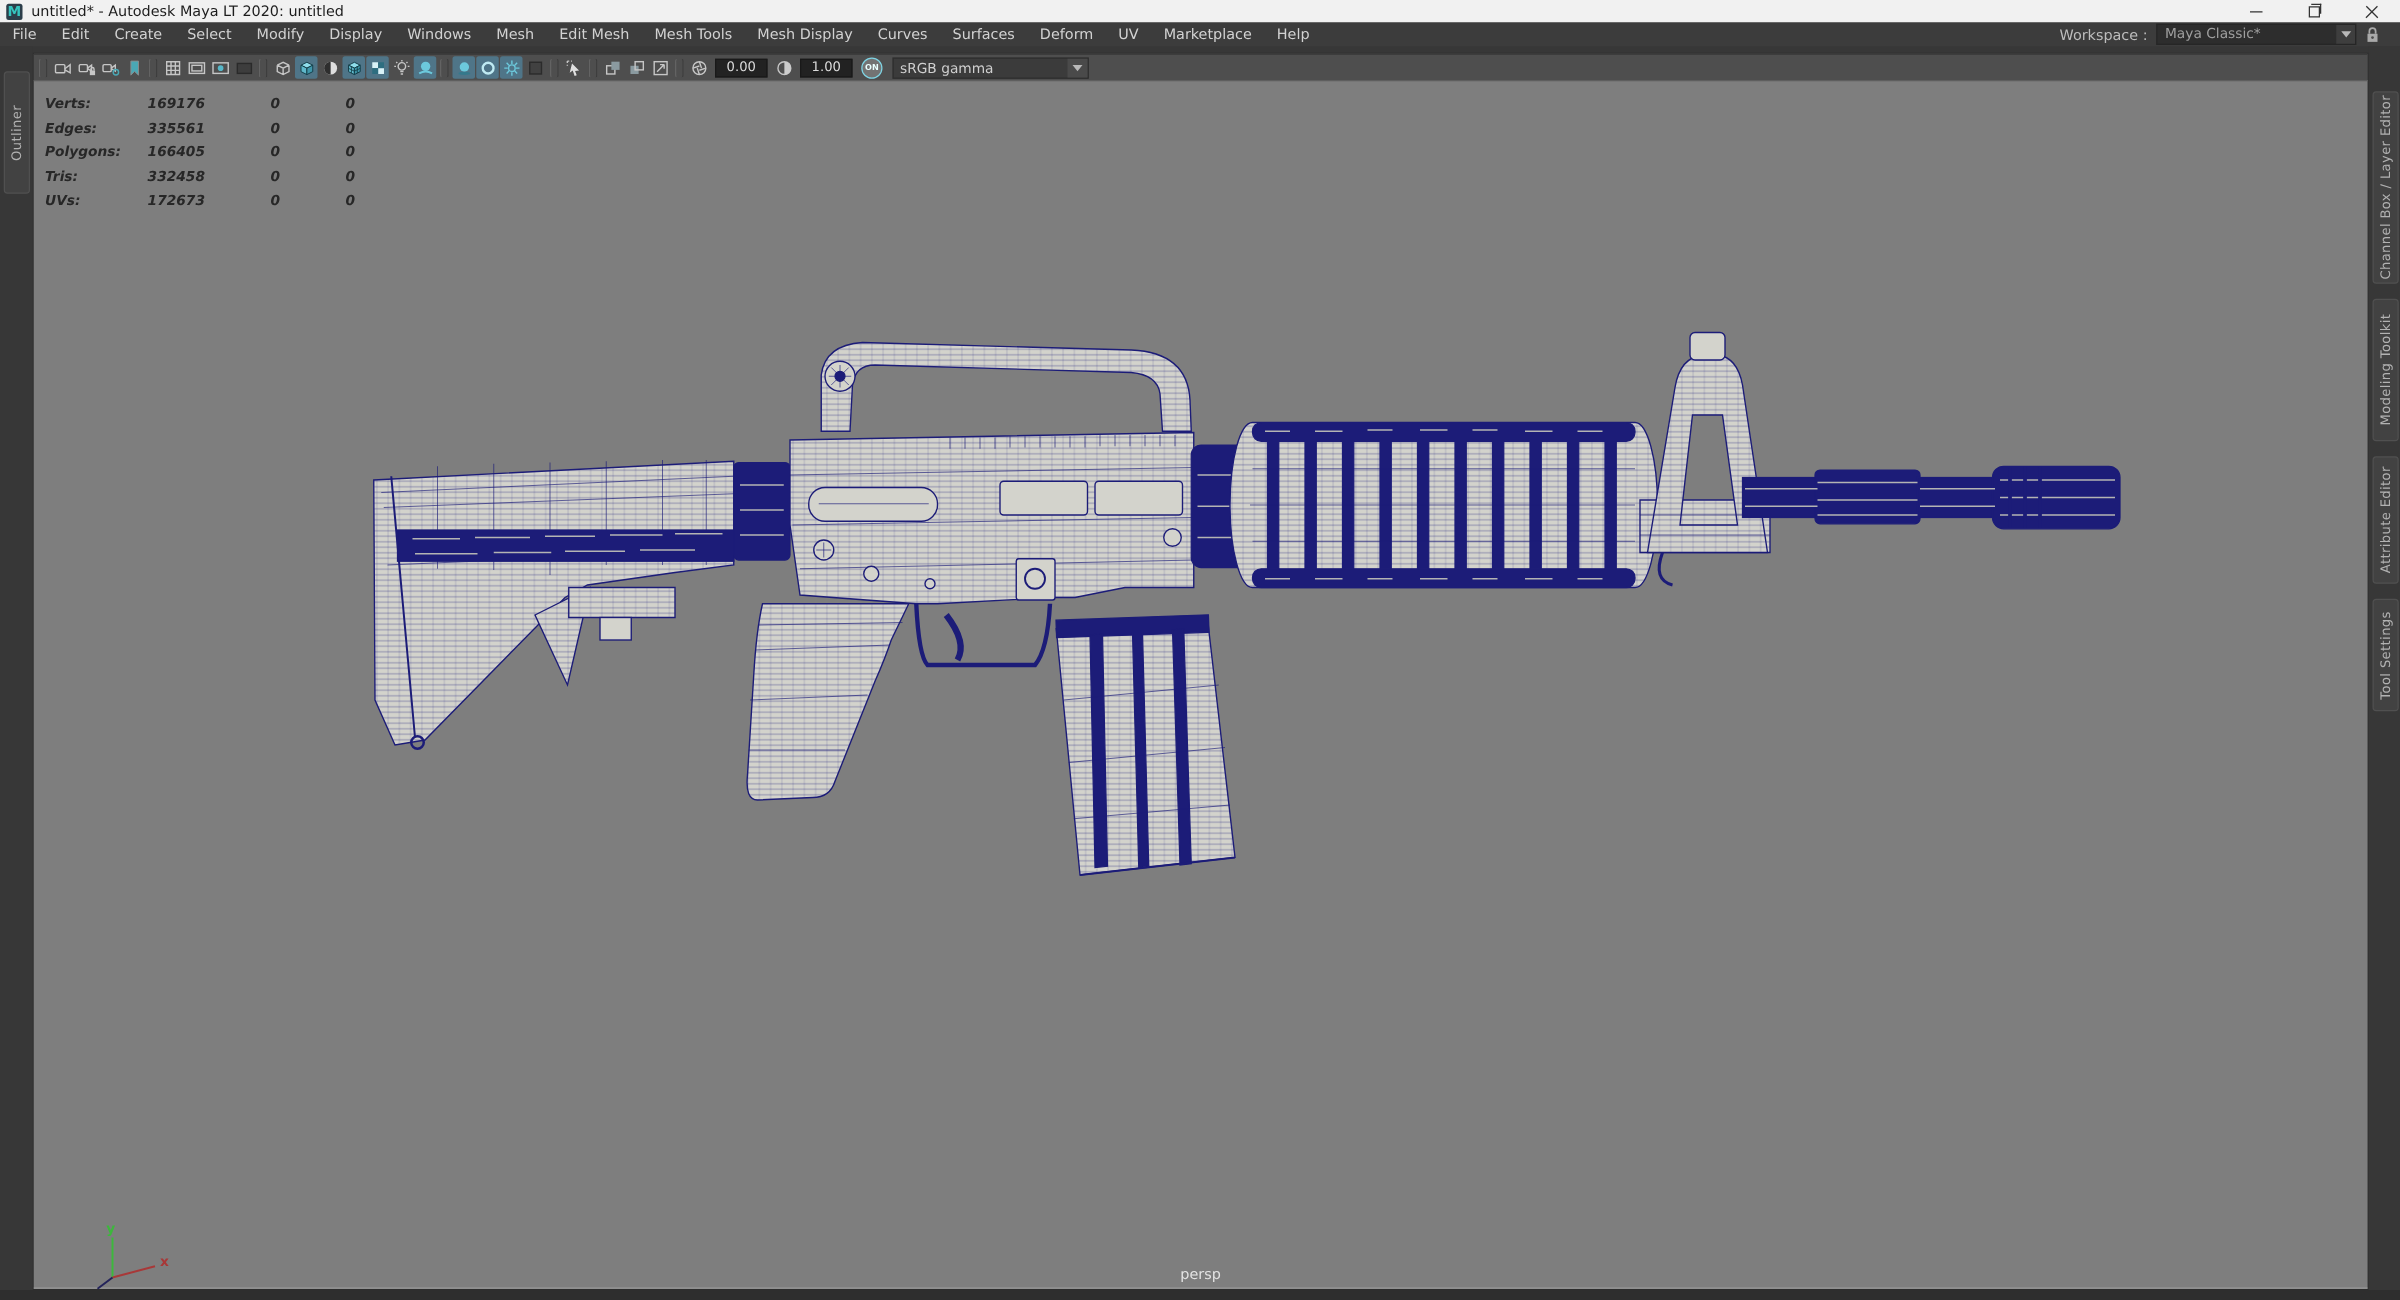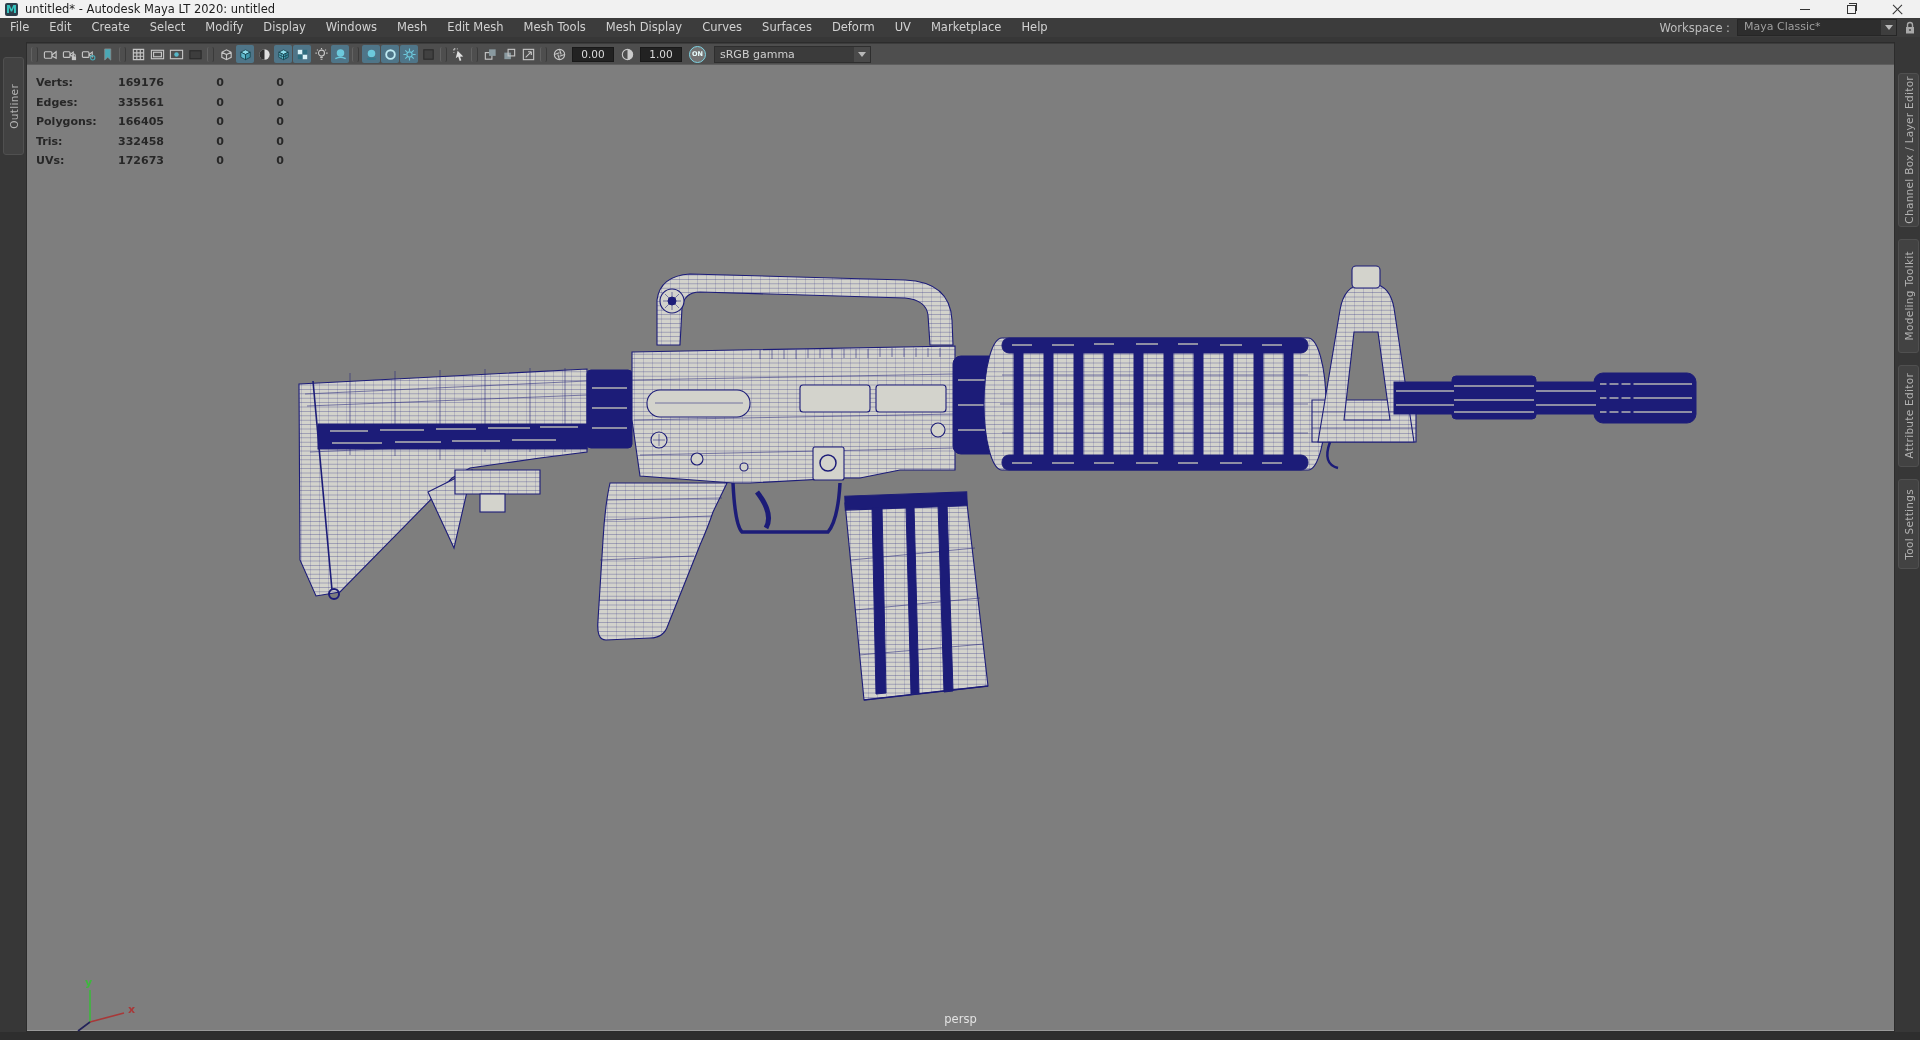--- a/index.html
+++ b/index.html
@@ -17,21 +17,21 @@
   .g-res{width:7px;height:7px;border:1.2px solid #333;position:relative;background:var(--titlebar-bg);}
   .g-res::before{content:"";position:absolute;left:1.5px;bottom:1.5px;width:7px;height:7px;border:1.2px solid #333;border-left:none;border-bottom:none;}
   .g-x{position:relative;width:11px;height:11px;}
   .g-x::before,.g-x::after{content:"";position:absolute;left:-1px;top:5px;width:13px;height:1.4px;background:#333;}
   .g-x::before{transform:rotate(45deg);}.g-x::after{transform:rotate(-45deg);}
 
   
   .menubar{position:absolute;left:0;top:18px;right:0;height:19px;background:var(--menubar-bg);
     display:flex;align-items:center;font-size:11.5px;color:#d2d2d2;}
   .menubar .mitem{padding:0 10px;line-height:19px;}
-  .wsarea{margin-left:auto;display:flex;align-items:center;gap:7px;padding-right:4px;}
+  .wsarea{margin-left:auto;display:flex;align-items:center;gap:7px;padding-right:16px;}
   .wslabel{color:#bdbdbd;font-size:11.5px;}
   .wsselect{width:152px;height:15px;background:#2d2d2d;border:1px solid #262626;color:#9f9f9f;
     font-size:11px;display:flex;padding-left:6px;position:relative;}
   .wsselect .arr{margin-left:auto;width:15px;height:100%;background:#3e3e3e;display:flex;align-items:center;justify-content:center;}
   .tri{width:0;height:0;border-left:4px solid transparent;border-right:4px solid transparent;border-top:5px solid #b8b8b8;}
 
   
   .lside{position:absolute;left:0;top:37px;bottom:8px;width:26px;background:var(--frame-bg);}
   .rside{position:absolute;right:0;top:37px;bottom:8px;width:25px;background:var(--frame-bg);}
   .vtab{position:absolute;left:3px;width:19px;background:#424242;border:1px solid #505050;
@@ -56,21 +56,21 @@
   .onbtn{width:15px;height:15px;margin:0 3px;border-radius:50%;background:#737373;border:1.5px solid #7fd4e4;
     color:#eaffff;font-size:6.5px;font-weight:bold;display:flex;align-items:center;justify-content:center;}
   .gammasel{width:150px;height:15px;margin-left:4px;background:#3b3b3b;border:1px solid #2e2e2e;color:#cfcfcf;
     font-size:11px;display:flex;align-items:center;padding-left:5px;}
   .gammasel .arr{margin-left:auto;width:16px;height:100%;background:#4a4a4a;display:flex;align-items:center;justify-content:center;}
 
   .vp{flex:1;background:var(--viewport-bg);position:relative;border-top:1px solid #5e5e5e;border-bottom:1px solid #9a9a9a;}
 
   
   .hud{position:absolute;left:9px;top:11px;display:grid;grid-template-columns:72px 56px 60px 60px;
-    grid-auto-rows:19.5px;font-size:11px;font-weight:bold;color:var(--hud-text);}
+    grid-auto-rows:19.5px;font-size:11px;font-weight:bold;color:var(--hud-text);font-style:italic;}
   .hud .num{text-align:right;}
 
   .persp{position:absolute;left:50%;bottom:4px;transform:translateX(-50%);color:#e3e3e3;font-size:11.5px;text-align:center;}
 
   
   .overlay{position:absolute;left:0;top:0;width:1920px;height:1040px;pointer-events:none;}
   .body{fill:var(--body);stroke:var(--navy);stroke-width:1.1;}
   .navy{fill:var(--navy);stroke:var(--navy);stroke-width:1;}
   .wl{stroke:var(--navy);stroke-width:.7;fill:none;opacity:.75;}
   .wlb{stroke:var(--navy);stroke-width:1.6;fill:none;}

